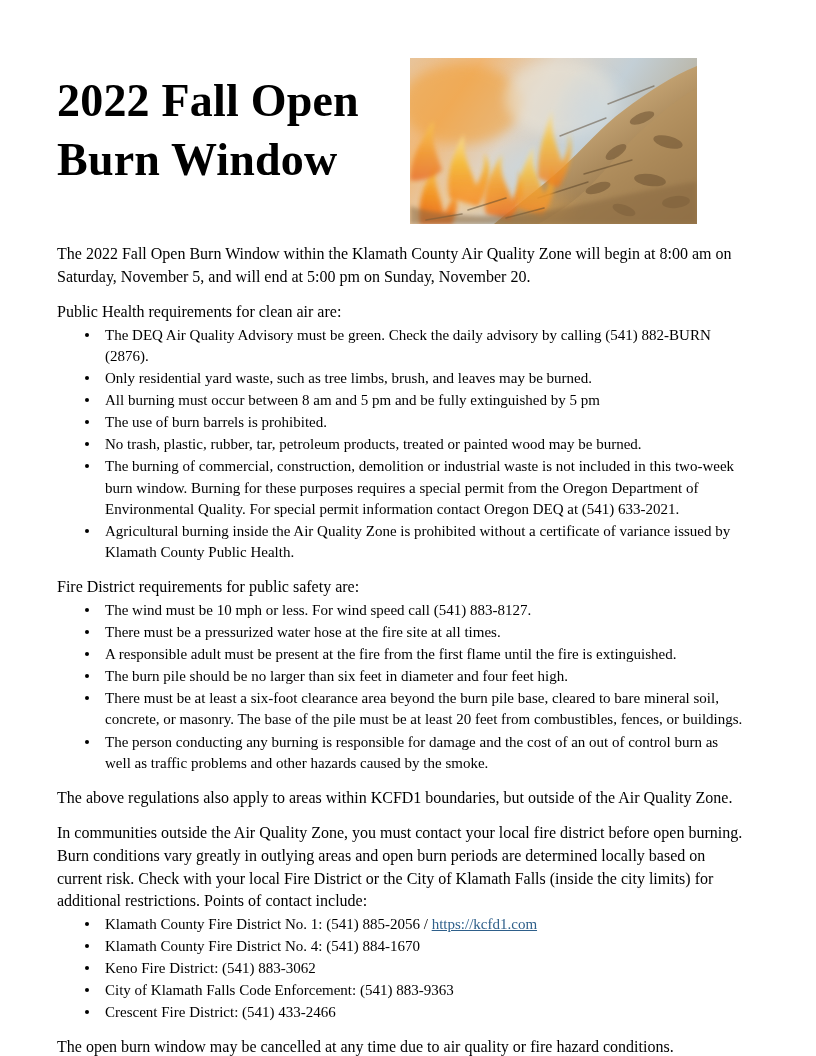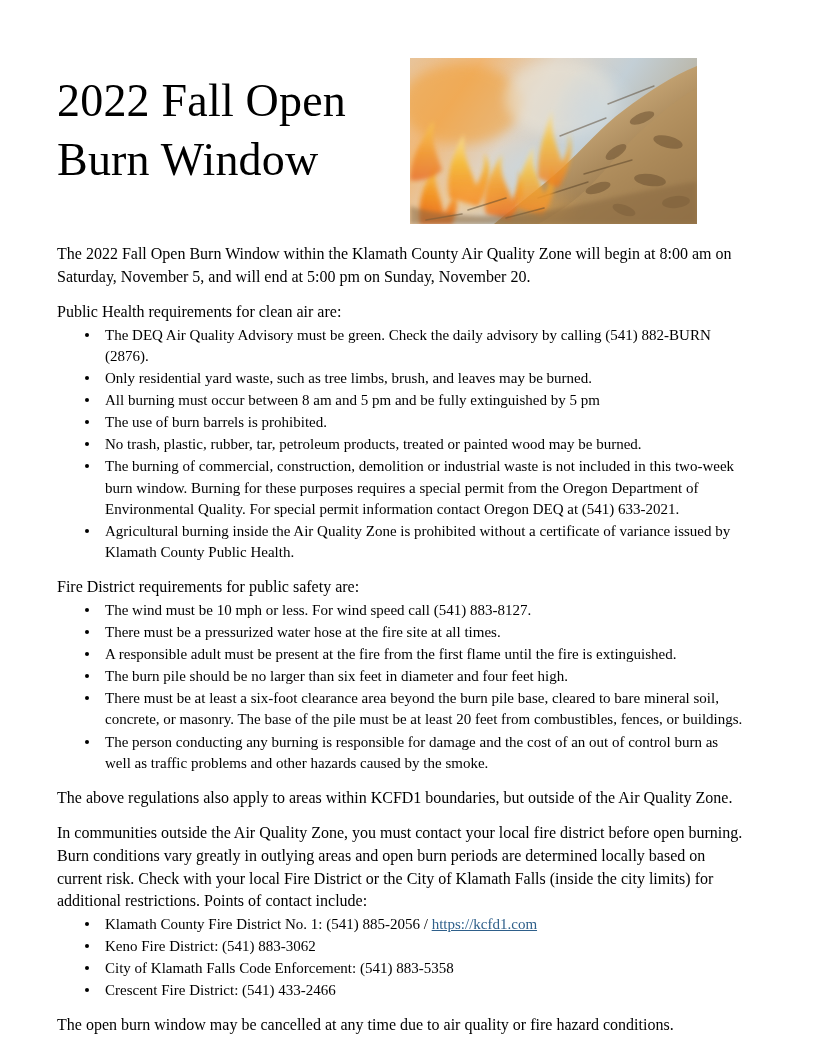--- a/index.html
+++ b/index.html
@@ -31,21 +31,21 @@
     height: 182px;
   }
 
   .doc-title {
     position: absolute;
     left: 57px;
     top: 72px;
     width: 340px;
     margin: 0;
     font-family: "Liberation Serif", "DejaVu Serif", serif;
-    font-weight: normal;
+    font-weight: bold;
     font-size: 46px;
     line-height: 1.28;
     letter-spacing: 0.2px;
     color: #000000;
     white-space: pre-line;
   }
 
   .hero-photo {
     position: absolute;
     left: 410px;
@@ -230,22 +230,23 @@
       <li>There must be at least a six-foot clearance area beyond the burn pile base, cleared to bare mineral soil, concrete, or masonry. The base of the pile must be at least 20 feet from combustibles, fences, or buildings.</li>
       <li>The person conducting any burning is responsible for damage and the cost of an out of control burn as well as traffic problems and other hazards caused by the smoke.</li>
     </ul>
 
     <p class="para">The above regulations also apply to areas within KCFD1 boundaries, but outside of the Air Quality Zone.</p>
 
     <p class="para tight">In communities outside the Air Quality Zone, you must contact your local fire district before open burning. Burn conditions vary greatly in outlying areas and open burn periods are determined locally based on current risk. Check with your local Fire District or the City of Klamath Falls (inside the city limits) for additional restrictions. Points of contact include:</p>
 
     <ul class="bullets">
       <li><span>Klamath County Fire District No. 1: (541) 885-2056 / </span><a class="weblink" href="#">https://kcfd1.com</a></li>
+      <li>Klamath County Fire District No. 4: (541) 884-1670</li>
       <li>Keno Fire District: (541) 883-3062</li>
-      <li>City of Klamath Falls Code Enforcement: (541) 883-5358</li>
+      <li>City of Klamath Falls Code Enforcement: (541) 883-9363</li>
       <li>Crescent Fire District: (541) 433-2466</li>
     </ul>
 
     <p class="para">The open burn window may be cancelled at any time due to air quality or fire hazard conditions.</p>
 
     <p class="footer-date">11/1/22</p>
   </div>
 
 </div>
 

